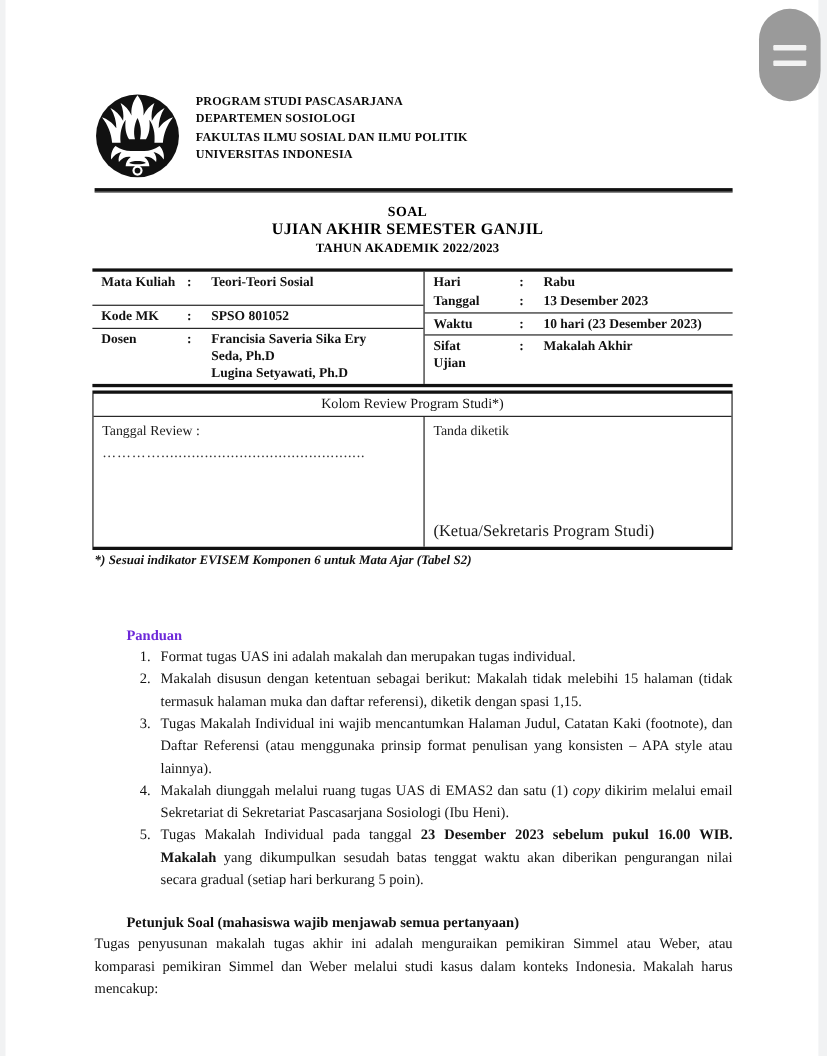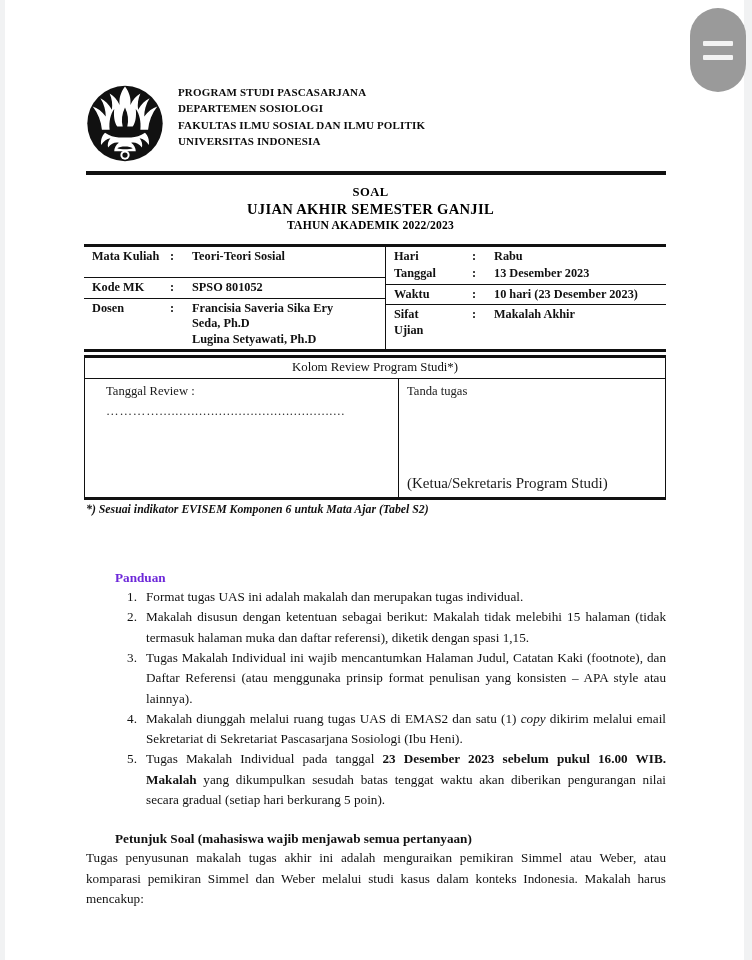--- a/index.html
+++ b/index.html
@@ -158,21 +158,20 @@
     font-size: 12.8px;
     line-height: 17px;
     padding: 1px 0 2px;
     border-bottom: 1px solid #111;
     color: #111;
   }
   .review .rbody {
     display: grid;
     grid-template-columns: 300px 1px 1fr;
     min-height: 118px;
-    margin-left: 13px;
   }
   .review .vsep { background: #111; }
   .review .cell {
     padding: 4px 6px 4px 8px;
     font-size: 12.6px;
     line-height: 16px;
     color: #1a1a1a;
     position: relative;
     display: flex;
     flex-direction: column;
@@ -360,21 +359,21 @@
 
     <div class="review">
       <div class="rhead">Kolom Review Program Studi*)</div>
       <div class="rbody">
         <div class="cell">
           <div>Tanggal Review  :</div>
           <div class="dots">…………...............................................</div>
         </div>
         <div class="vsep"></div>
         <div class="cell">
-          <div>Tanda tugas</div>
+          <div>Tanda diketik</div>
           <div class="sig-foot">(Ketua/Sekretaris Program Studi)</div>
         </div>
       </div>
     </div>
 
     <div class="footnote">*) Sesuai indikator EVISEM Komponen 6 untuk Mata Ajar (Tabel S2)</div>
 
     <div class="body-area">
       <div class="sec-head">Panduan</div>
       <ol class="guide">

